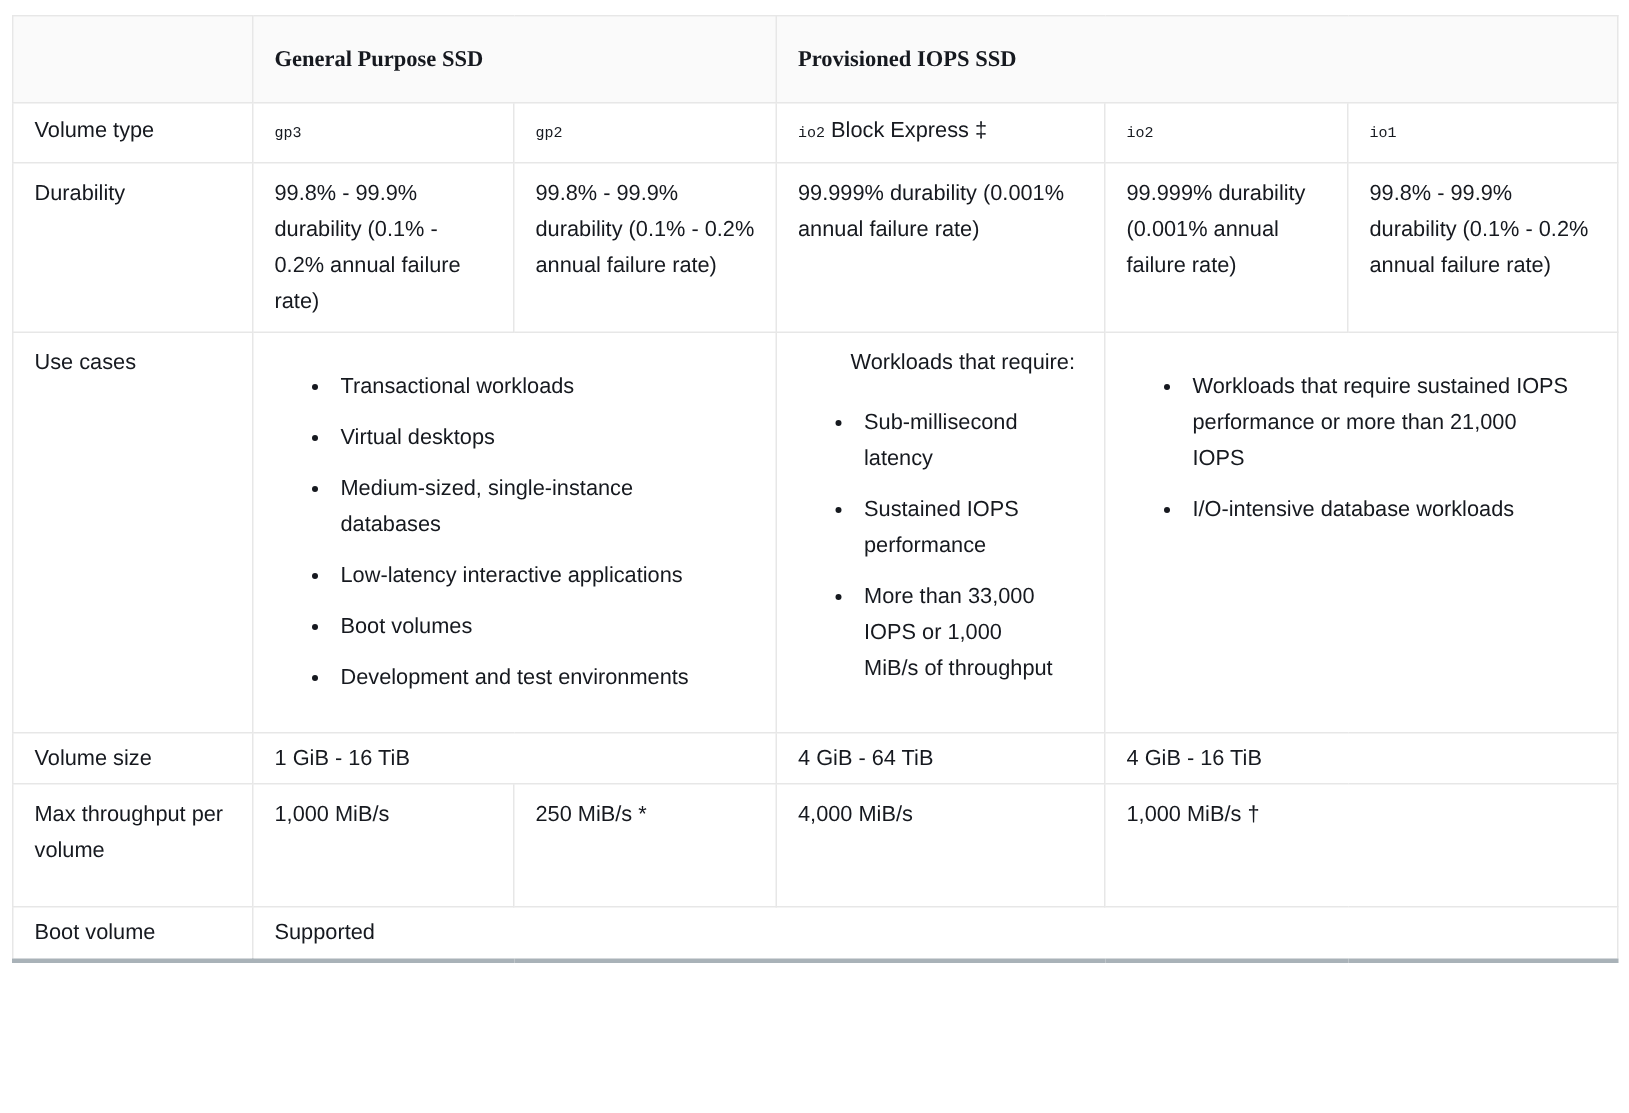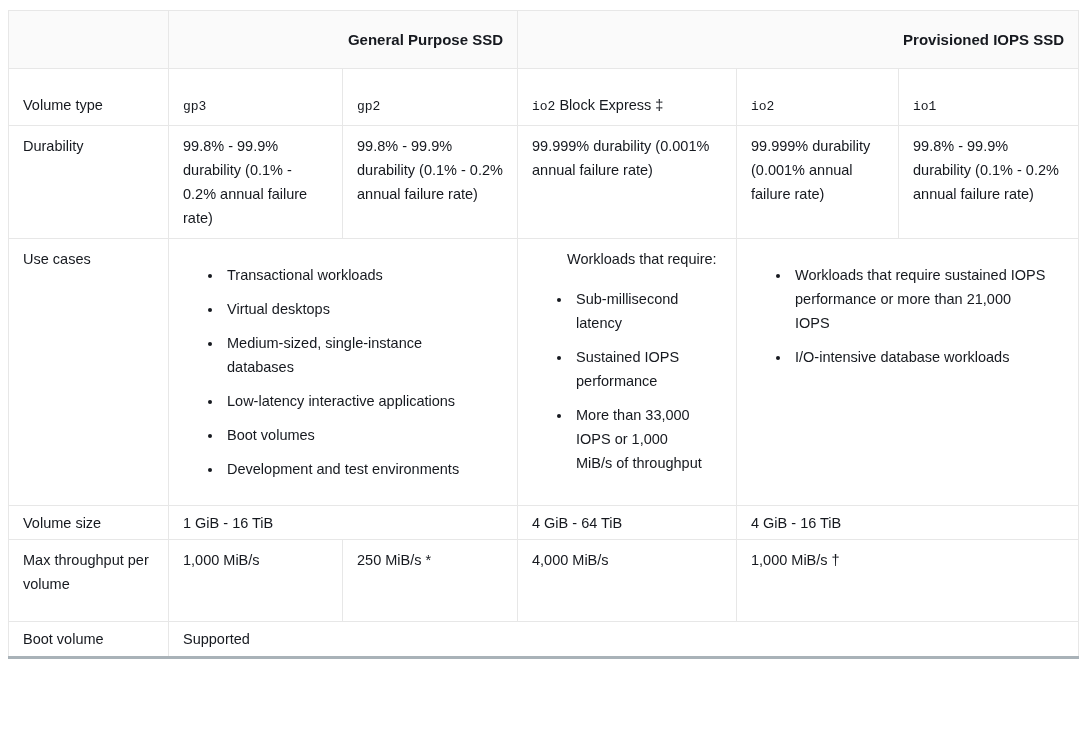--- a/index.html
+++ b/index.html
@@ -27,33 +27,34 @@
   table.vt th, table.vt td {
     border: 1px solid #e7e7e7;
     vertical-align: top;
     padding: 8px 14px;
     text-align: left;
     font-weight: normal;
   }
   tr.r-header th {
     background: #fafafa;
     vertical-align: middle;
-    text-align: right;
+    text-align: left;
     font-weight: bold;
     font-size: 15px;
     height: 58px;
+    font-family: Liberation Serif, serif;
   }
   tr.r-header th.corner { background: #fafafa; }
   td.rowlabel { font-weight: bold; }
   td.rowlabel .normal { font-weight: normal; }
   .code {
     font-family: "Liberation Mono", "DejaVu Sans Mono", monospace;
-    font-size: 13px;
+    font-size: 10px;
   }
-  tr.r-volume-type td { height: 36px; padding-top: 24px; padding-bottom: 6px; }
+  tr.r-volume-type td { height: 36px; padding-top: 6px; padding-bottom: 6px; }
   tr.r-durability td { height: 106px; }
   tr.r-use-cases td { height: 236px; }
   tr.r-volume-size td { height: 32px; padding-top: 5px; padding-bottom: 4px; }
   tr.r-max-iops td { height: 80px; }
   tr.r-max-throughput td { height: 82px; }
   tr.r-multi-attach td { height: 56px; }
   tr.r-boot-volume td { height: 34px; padding-top: 5px; padding-bottom: 5px; }
   ul.cases {
     list-style: disc outside;
     margin: 16px;

